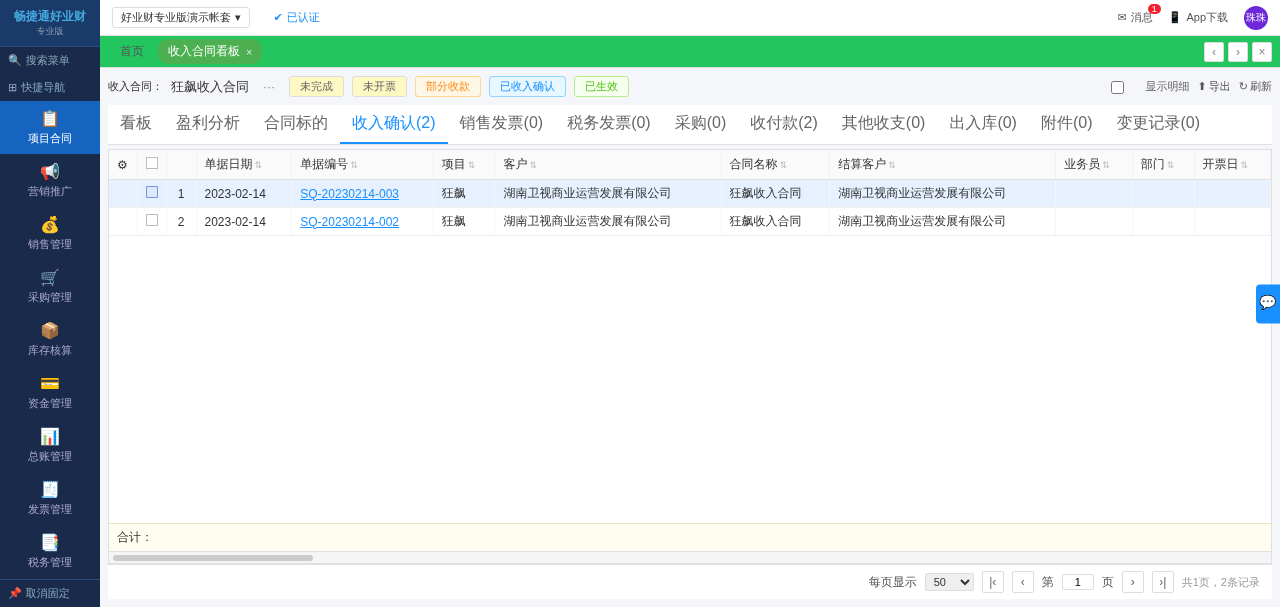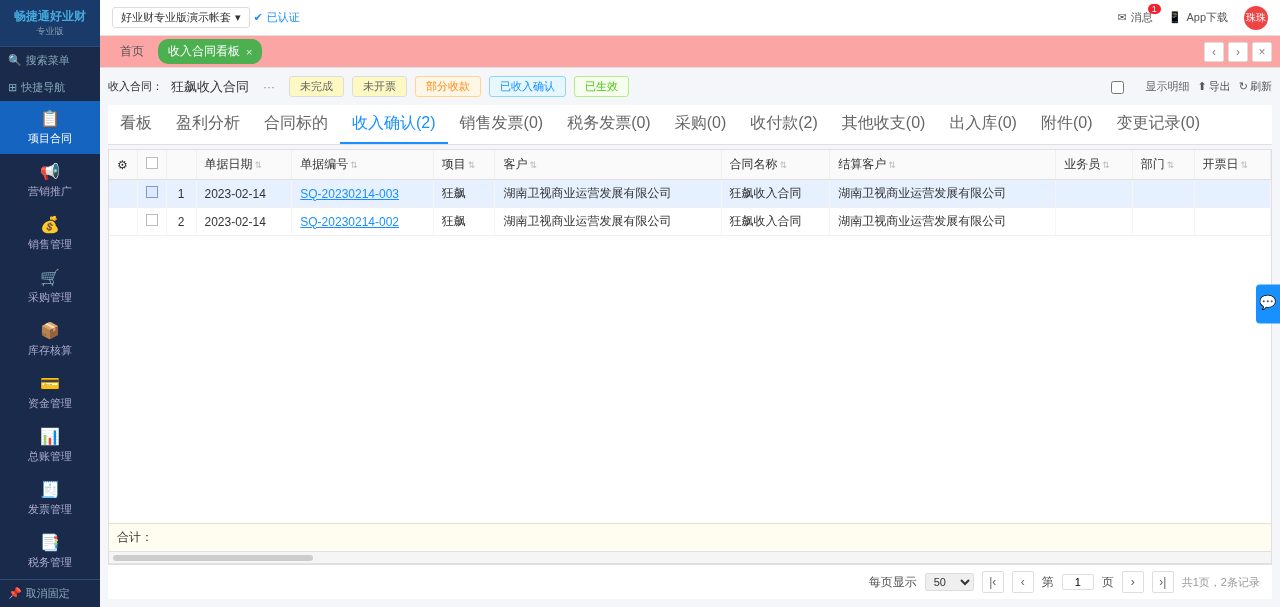--- a/index.html
+++ b/index.html
@@ -15,30 +15,30 @@
     .sidebar-item { display: flex; flex-direction: column; align-items: center; padding: 8px 4px; color: #aac; cursor: pointer; font-size: 11px; gap: 3px; }
     .sidebar-item.active { background: #1565c0; color: #fff; }
     .sidebar-icon { font-size: 16px; }
     .sidebar-bottom { margin-top: auto; border-top: 1px solid #2a4a7a; }
     .sidebar-bottom-item { display: flex; align-items: center; padding: 6px 8px; color: #8ab; cursor: pointer; font-size: 11px; gap: 4px; }
 
     
     .main { flex: 1; display: flex; flex-direction: column; background: #f5f6fa; overflow: hidden; }
 
     
-    .topbar { background: #fff; border-bottom: 1px solid #e0e0e0; display: flex; align-items: center; padding: 0 12px; height: 36px; gap: 4px; }
+    .topbar { background: #fff; border-bottom: 1px solid #e0e0e0; display: flex; align-items: center; padding: 0 12px; height: 36px; gap: 24px; }
     .topbar-company { display: flex; align-items: center; gap: 4px; border: 1px solid #ddd; border-radius: 3px; padding: 2px 8px; font-size: 11px; color: #333; cursor: pointer; }
     .topbar-verified { display: flex; align-items: center; gap: 4px; color: #1890ff; font-size: 11px; }
     .topbar-right { margin-left: auto; display: flex; align-items: center; gap: 16px; }
     .topbar-btn { display: flex; align-items: center; gap: 4px; font-size: 11px; color: #555; cursor: pointer; position: relative; }
     .badge { background: #f5222d; color: #fff; border-radius: 8px; font-size: 9px; padding: 0 4px; position: absolute; top: -6px; right: -8px; }
-    .topbar-avatar { width: 24px; height: 24px; border-radius: 50%; background: #ef4444; display: flex; align-items: center; justify-content: center; color: #fff; font-size: 10px; }
-
-    
-    .tabbar { background: #fca5a5; border-bottom: 1px solid #ddd; display: flex; align-items: center; padding: 0 8px; height: 32px; gap: 2px; }
+    .topbar-avatar { width: 24px; height: 24px; border-radius: 50%; background: #6d28d9; display: flex; align-items: center; justify-content: center; color: #fff; font-size: 10px; }
+
+    
+    .tabbar { background: #22c55e; border-bottom: 1px solid #ddd; display: flex; align-items: center; padding: 0 8px; height: 32px; gap: 2px; }
     .tab-home { padding: 4px 12px; font-size: 12px; color: #555; cursor: pointer; }
     .tab-active { background: #4caf50; color: #fff; border-radius: 10px; padding: 4px 10px; font-size: 12px; display: flex; align-items: center; gap: 6px; cursor: pointer; }
     .tab-close { cursor: pointer; color: rgba(255,255,255,0.8); font-size: 11px; }
     .tab-nav { margin-left: auto; display: flex; gap: 4px; }
     .tab-nav-btn { width: 20px; height: 20px; display: flex; align-items: center; justify-content: center; cursor: pointer; color: #888; font-size: 12px; border: 1px solid #ddd; border-radius: 2px; background: #fff; }
 
     
     .content { flex: 1; display: flex; flex-direction: column; overflow: hidden; padding: 8px; }
 
     

